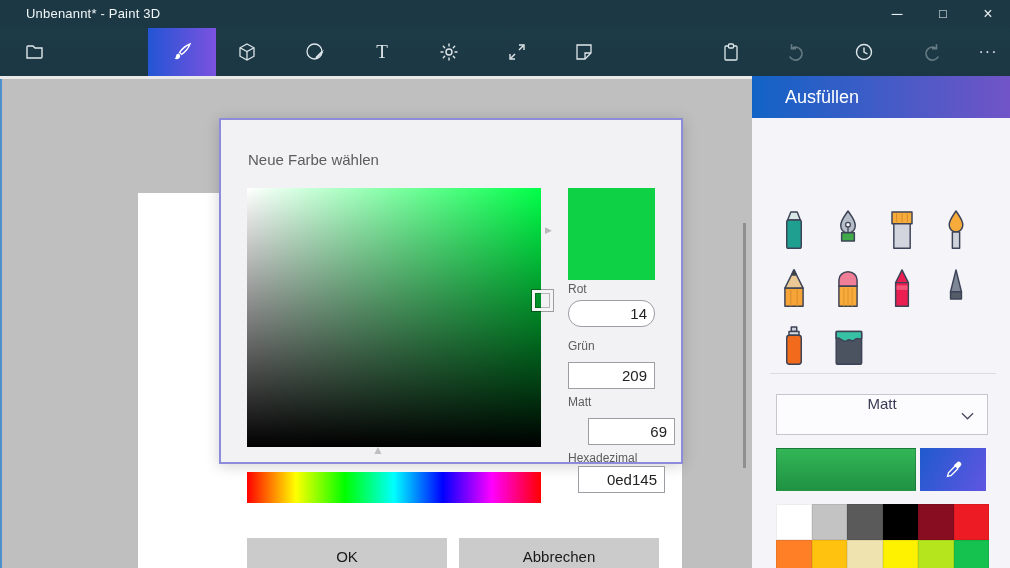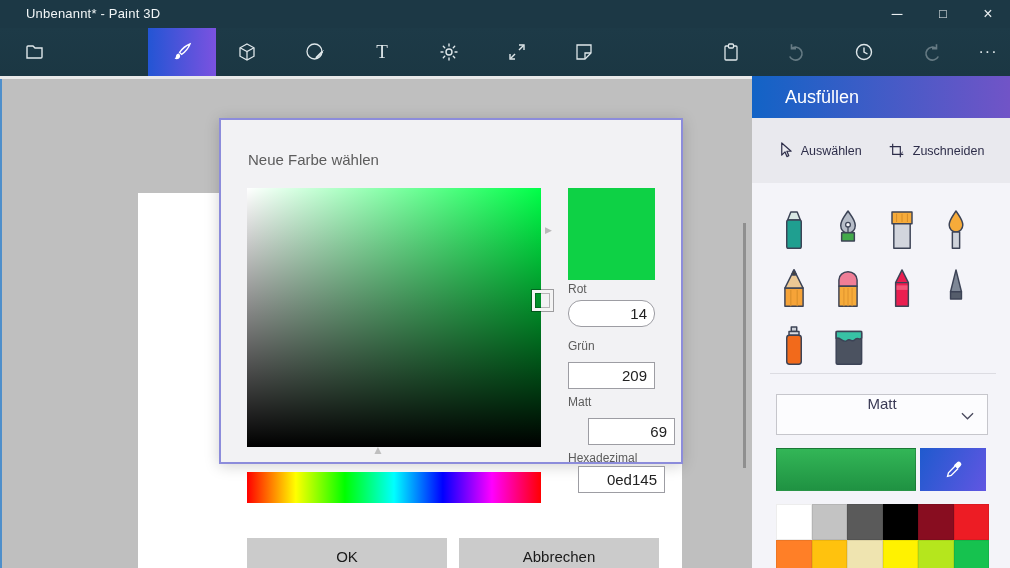--- a/index.html
+++ b/index.html
@@ -189,36 +189,20 @@
 
     <button class="dlg-btn btn-ok">OK</button>
     <button class="dlg-btn btn-cancel">Abbrechen</button>
   </div>
 
   <div class="sidebar-header" style="background: linear-gradient(90deg, rgb(18, 99, 198), rgb(113, 84, 199)); text-align: right;">
     <span>Ausfüllen</span>
   </div>
 
   <div class="sidebar">
-    <div class="action-bar">
-      <div class="action-item">
-        <svg width="15" height="19" viewBox="0 0 16 20" fill="none" stroke="#2e2e4a" stroke-width="1.3" stroke-linejoin="round">
-            <path d="M4 2 V15 L7.5 11.5 L9.5 16.5 L11.5 15.6 L9.5 10.8 H14 Z"></path>
-          </svg>
-        <span>Auswählen</span>
-      </div>
-      <div class="action-item">
-        <svg width="17" height="17" viewBox="0 0 20 20" fill="none" stroke="#2e2e4a" stroke-width="1.4">
-            <path d="M5.5 2 V14.5 H18"></path>
-            <path d="M2 5.5 H14.5 V18"></path>
-            <path d="M14.5 14.5 L17.5 11.5" stroke-width="1"></path>
-          </svg>
-        <span>Zuschneiden</span>
-      </div>
-    </div>
 
     <div class="brush-grid">
       <div class="brush-row">
         <div class="brush-tile">
           <svg viewBox="0 0 44 50">
               <g stroke="#3c4356" stroke-width="1.6" stroke-linejoin="round">
                 <path d="M18.5 4 h7 l3.5 9 H15 z" fill="#d9e8e5"></path>
                 <rect x="14" y="13" width="16" height="31" rx="2" fill="#1f9f90"></rect>
               </g>
             </svg>

